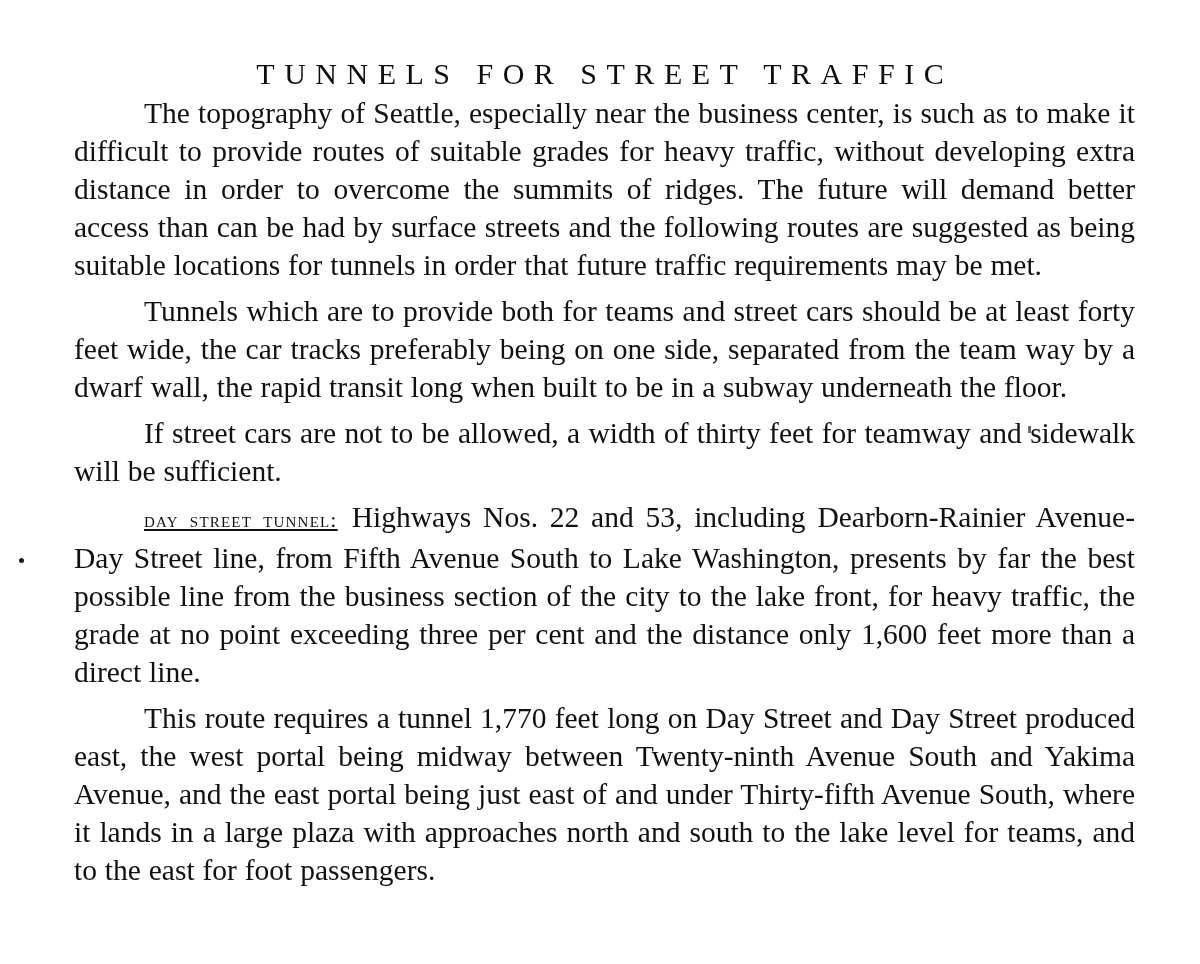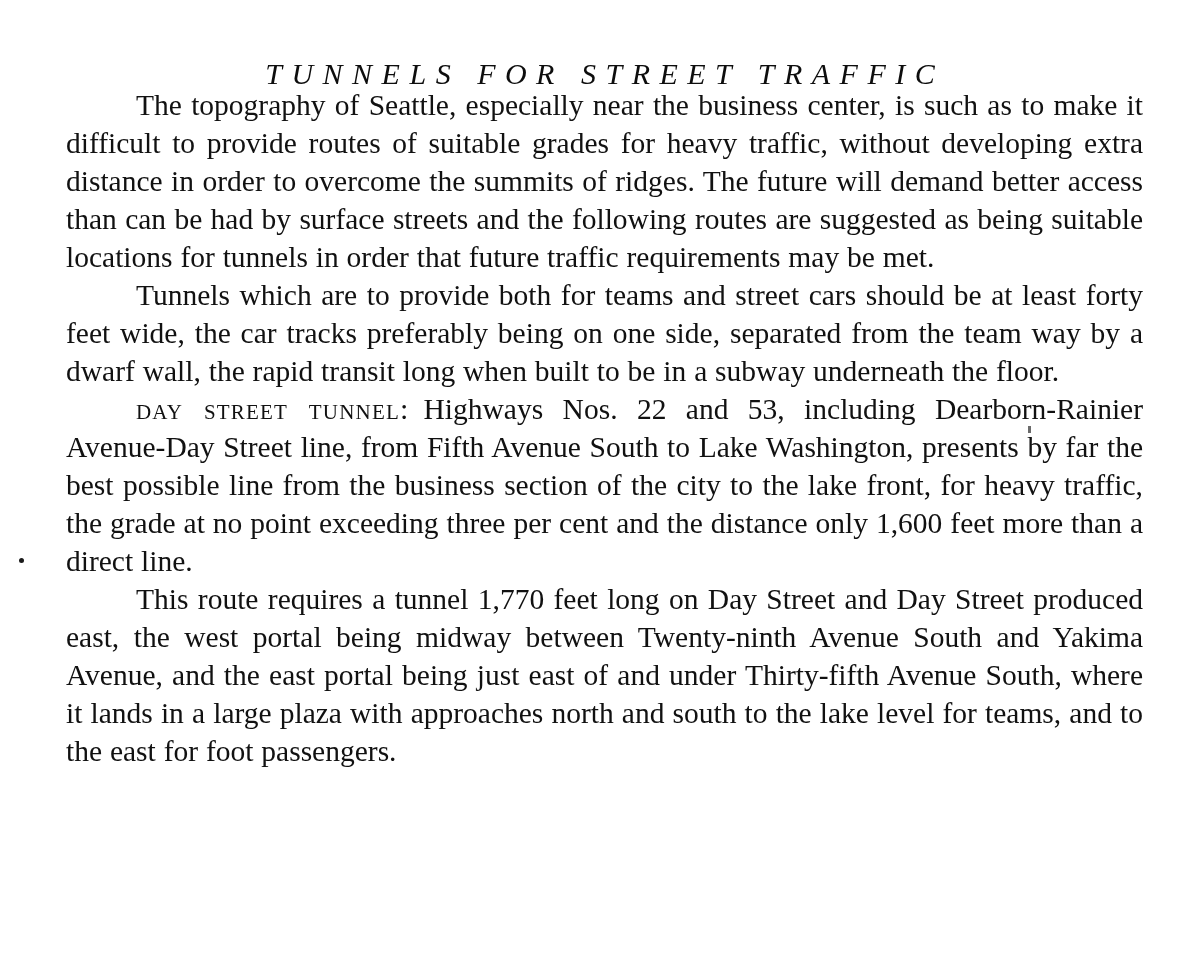--- a/index.html
+++ b/index.html
@@ -31,50 +31,50 @@
     top: 36px;
     width: 1200px;
     text-align: center;
     font-size: 30px;
     line-height: 36px;
     font-weight: 400;
     letter-spacing: 9.5px;
     text-indent: 9.5px;
     color: #0d0d0d;
     white-space: nowrap;
-    font-style: italic;
   }
 
   
   .text-block {
     position: absolute;
     left: 66px;
     top: 86px;
     width: 1077px;
   }
 
   .body-par {
-    margin: 0;
+    margin: 8px;
     padding: 0;
     text-align: justify;
     text-align-last: left;
     text-indent: 70px;
     font-size: 29.5px;
     line-height: 38px;
     word-spacing: 0.5px;
     color: #111111;
     hyphens: manual;
   }
 
   
   .runin {
     font-variant: small-caps;
     text-transform: lowercase;
     letter-spacing: 1.2px;
-    font-size: 30px;
+    font-size: 22px;
+    text-decoration: underline;
   }
 
   .runin::first-letter {
     font-size: 1em;
   }
 
   
   .runin-gap {
     display: inline-block;
     width: 14px;
@@ -108,20 +108,21 @@
 <div class="page">
 
   <h1 class="page-heading">TUNNELS FOR STREET TRAFFIC</h1>
 
   <div class="text-block">
 
     <p class="body-par">The topography of Seattle, especially near the business center, is such as to make it difficult to provide routes of suitable grades for heavy traffic, without developing extra distance in order to overcome the summits of ridges. The future will demand better access than can be had by surface streets and the following routes are suggested as being suitable locations for tunnels in order that future traffic requirements may be met.</p>
 
     <p class="body-par">Tunnels which are to provide both for teams and street cars should be at least forty feet wide, the car tracks preferably being on one side, separated from the team way by a dwarf wall, the rapid transit long when built to be in a subway underneath the floor.</p>
 
+    <p class="body-par">If street cars are not to be allowed, a width of thirty feet for teamway and sidewalk will be sufficient.</p>
 
     <p class="body-par"><span class="runin">Day Street Tunnel:</span><span class="runin-gap"></span><span>Highways Nos. 22 and 53, including Dearborn-Rainier Avenue-Day Street line, from Fifth Avenue South to Lake Washington, presents by far the best possible line from the business section of the city to the lake front, for heavy traffic, the grade at no point exceeding three per cent and the distance only 1,600 feet more than a direct line.</span></p>
 
     <p class="body-par">This route requires a tunnel 1,770 feet long on Day Street and Day Street produced east, the west portal being midway between Twenty-ninth Avenue South and Yakima Avenue, and the east portal being just east of and under Thirty-fifth Avenue South, where it lands in a large plaza with approaches north and south to the lake level for teams, and to the east for foot passengers.</p>
 
   </div>
 
   <span class="margin-speck"></span>
   <span class="scan-dot-a"></span>
 

